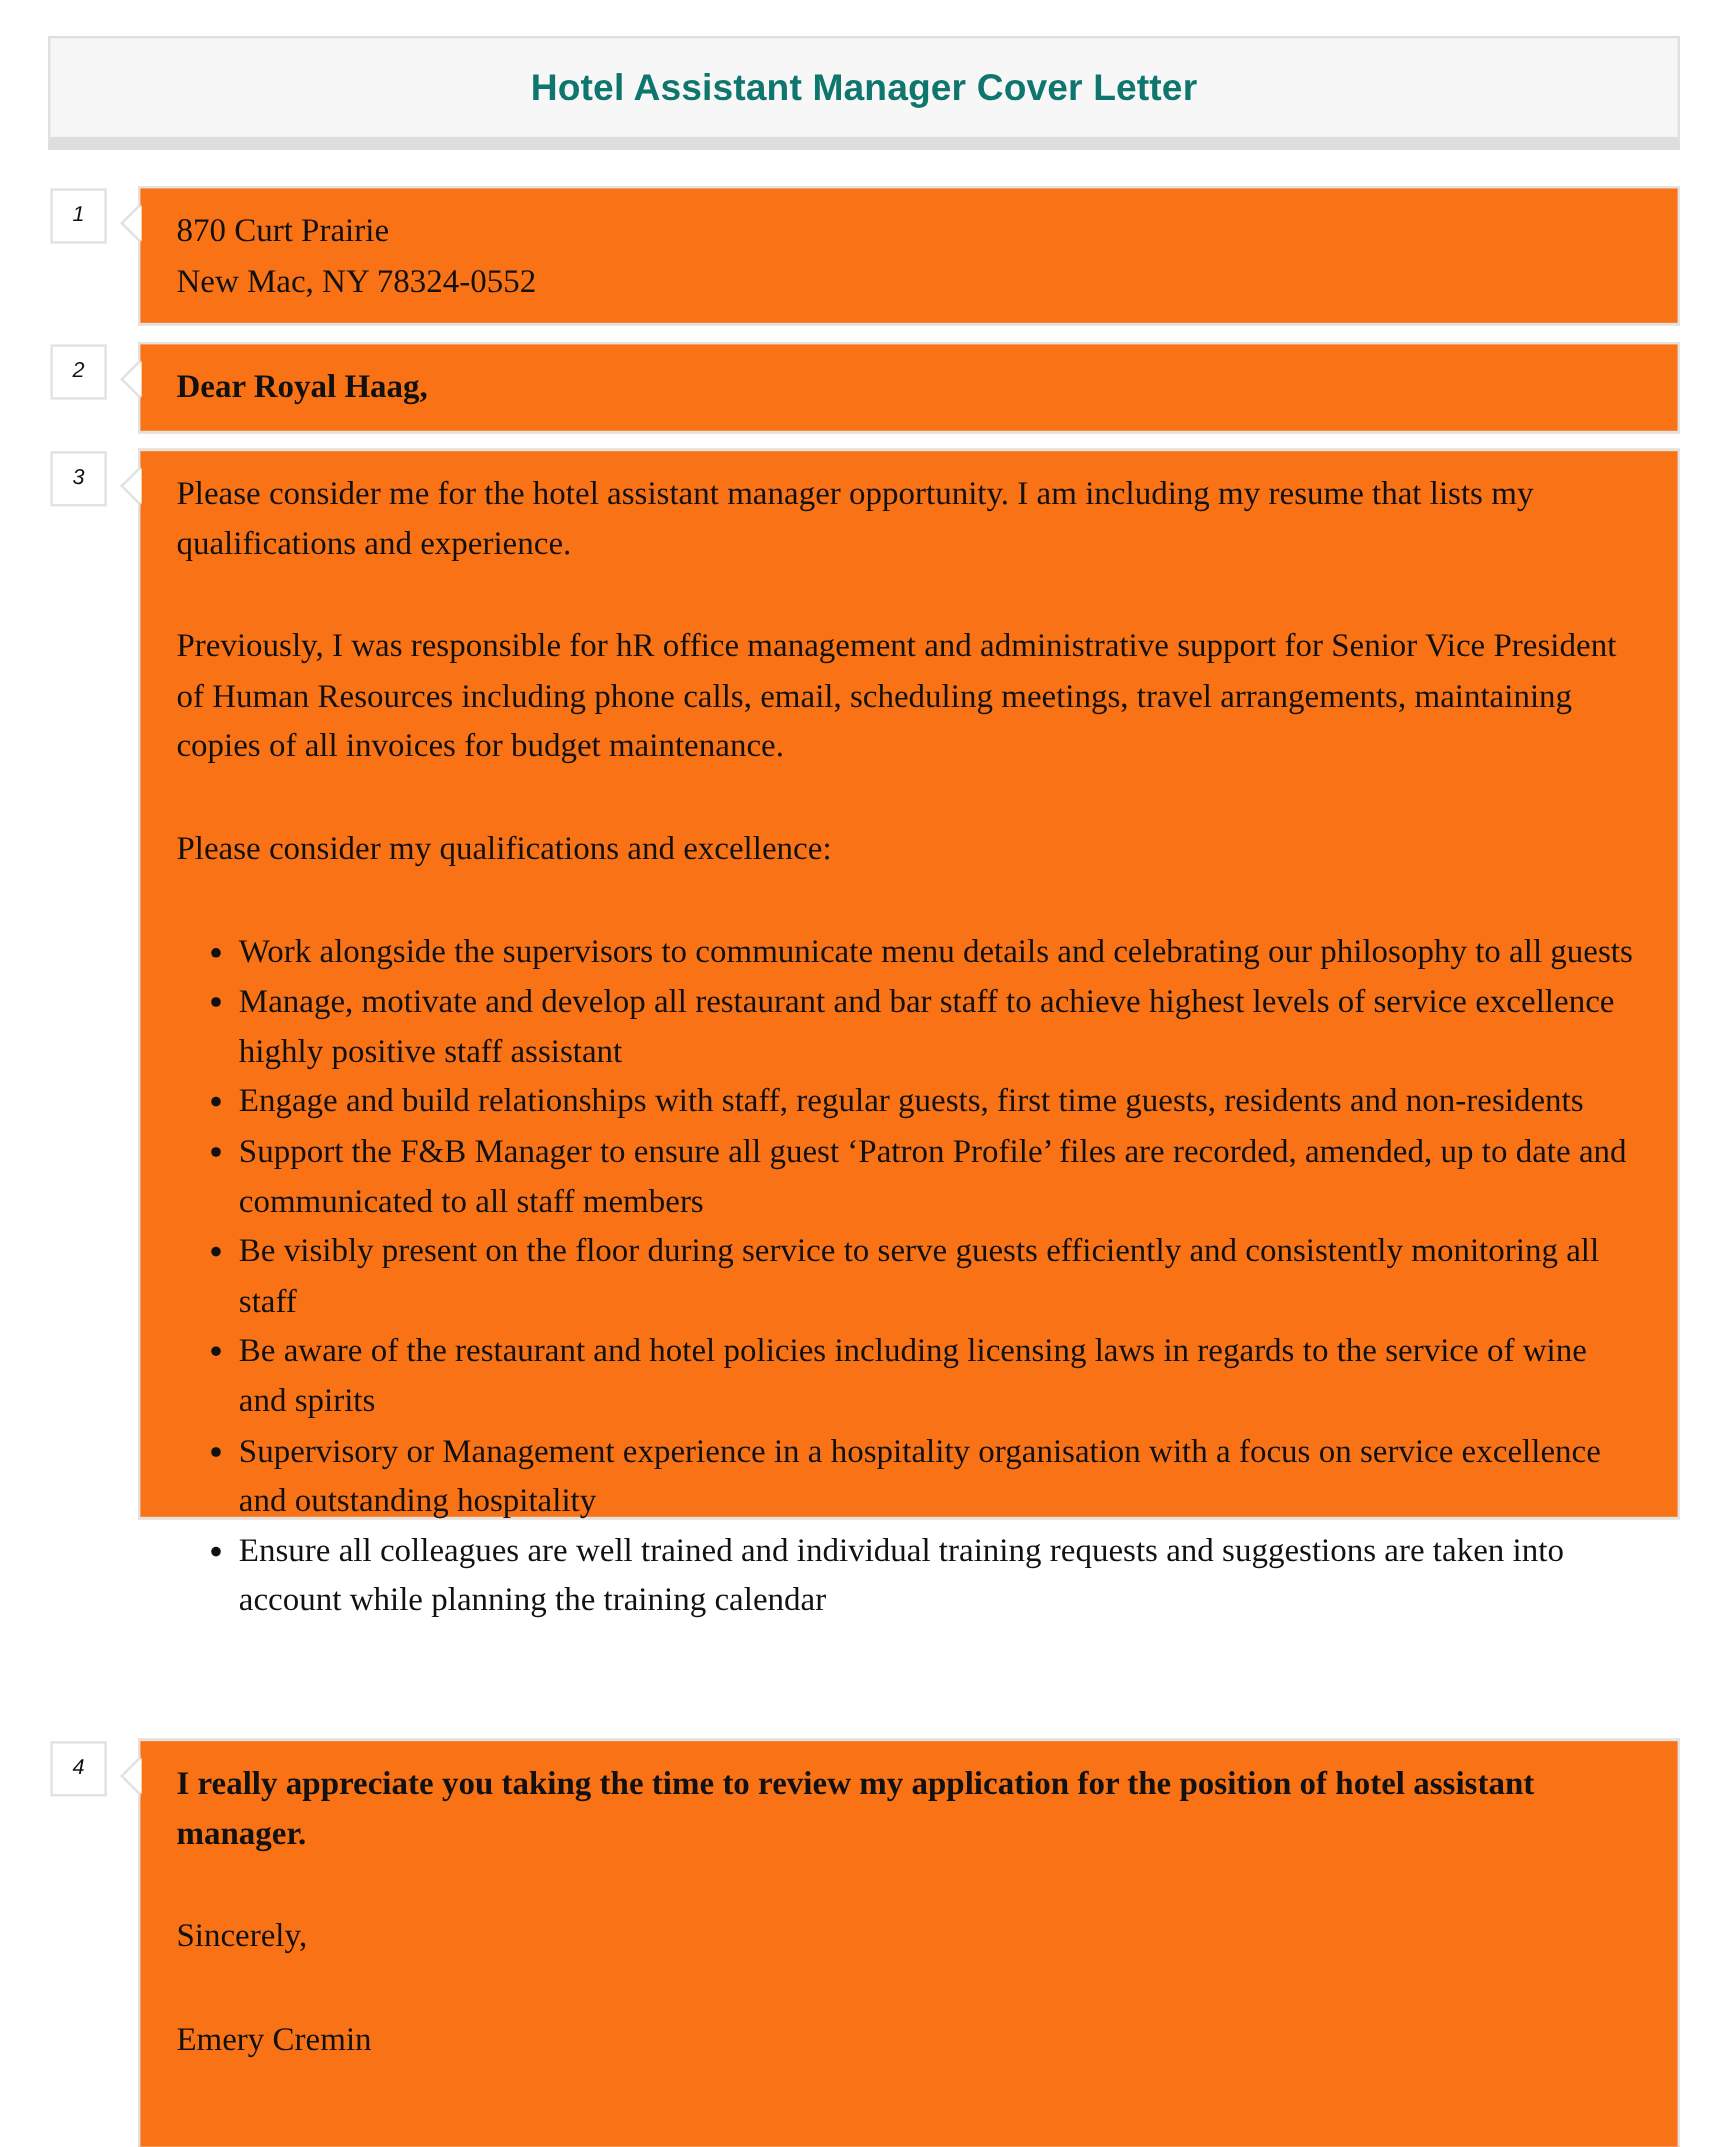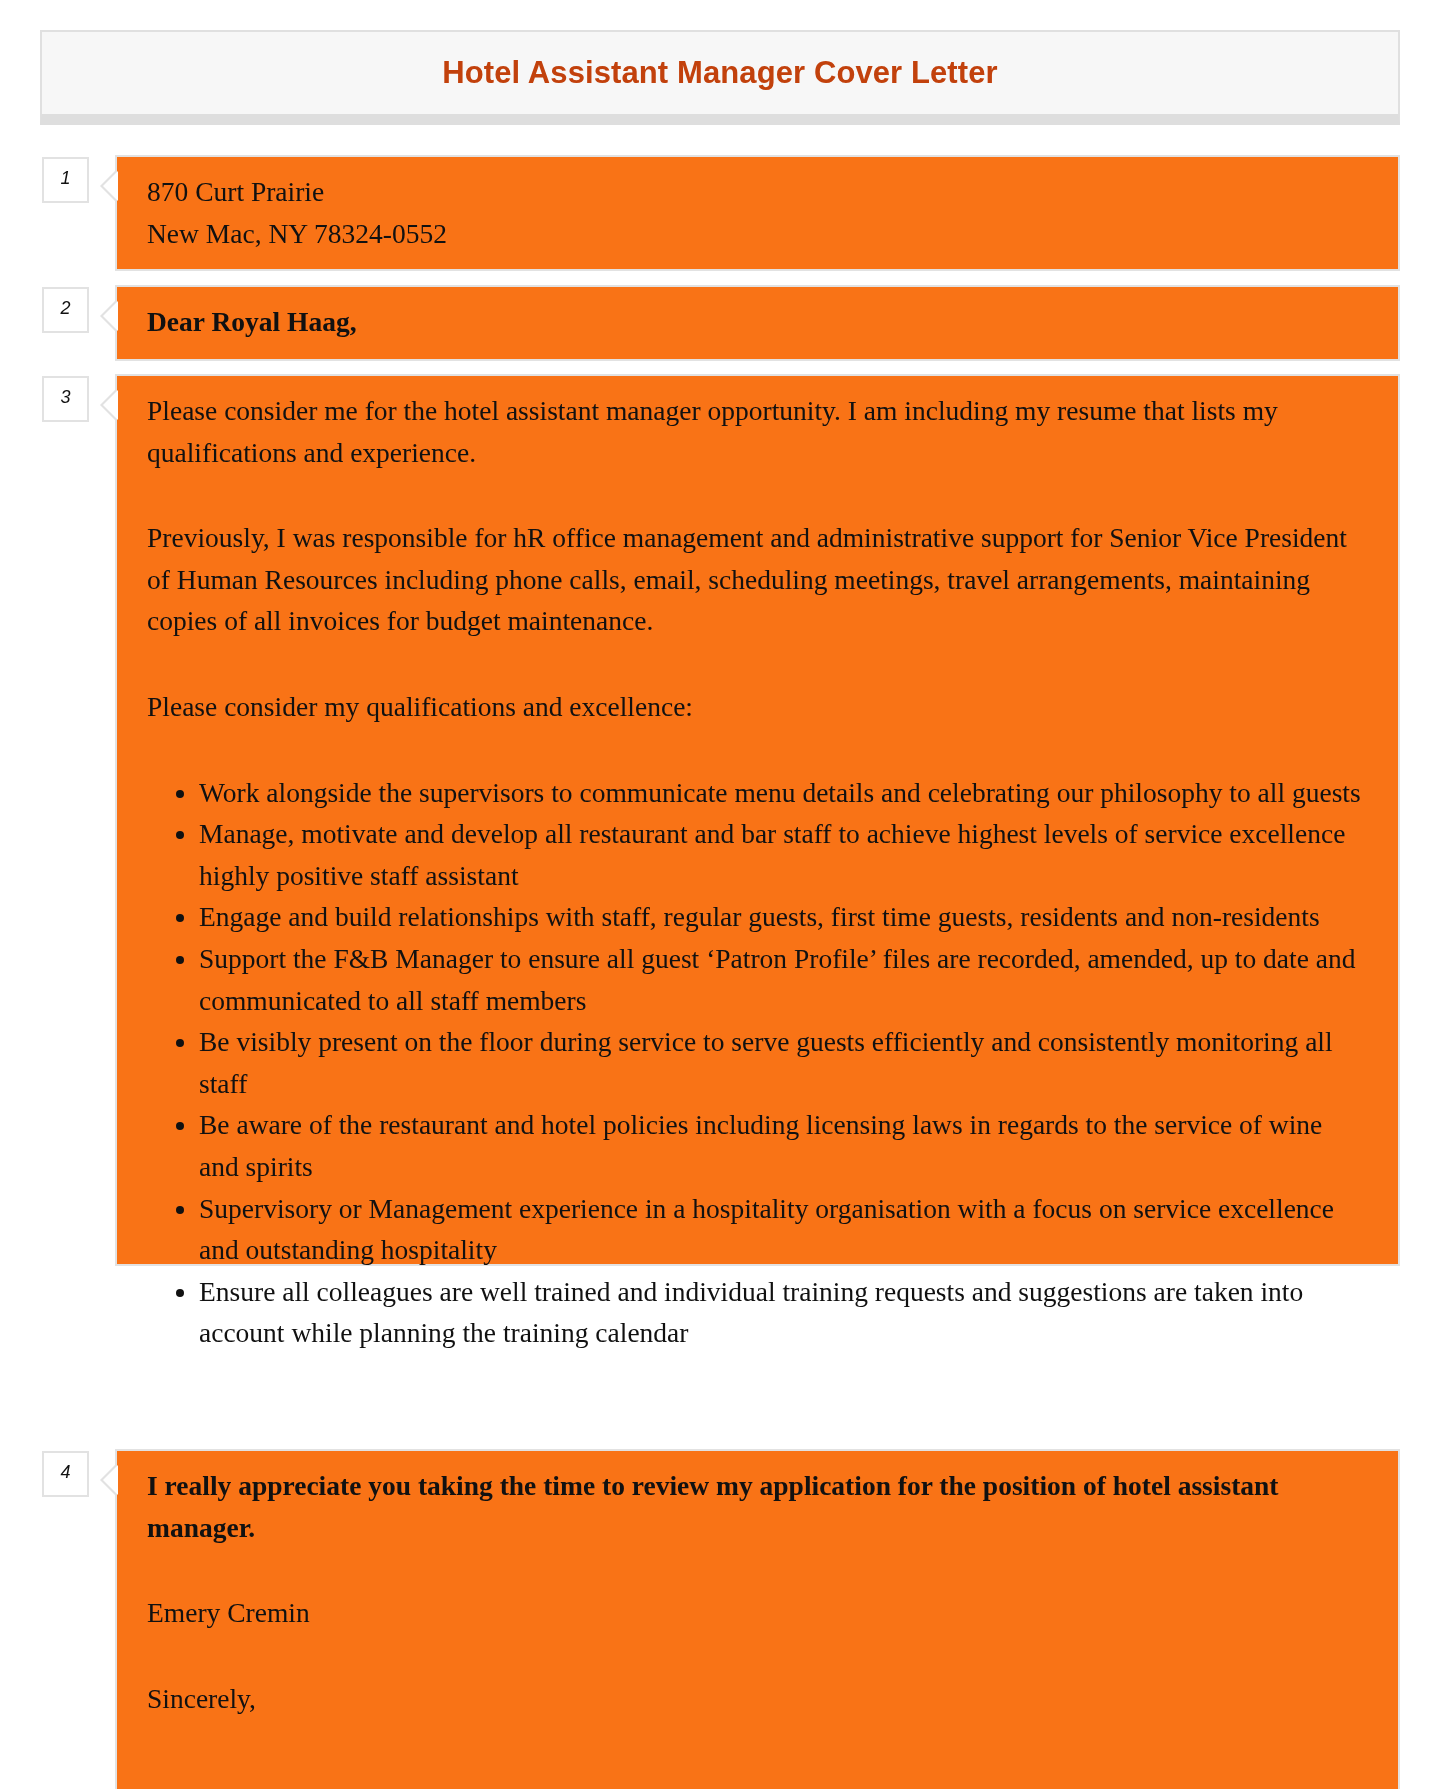--- a/index.html
+++ b/index.html
@@ -18,21 +18,21 @@
       background: #f7f7f7;
       border: 2px solid #e0e0e0;
       border-bottom: 11px solid #dedede;
       display: flex; align-items: center; justify-content: center;
     }
     .header h1 {
       margin: 0;
       font-family: "Liberation Sans", sans-serif;
       font-weight: bold;
       font-size: 31px;
-      color: #c2410c;
+      color: #0f766e;
       letter-spacing: 0.1px;
     }
     .section {
       position: absolute;
       left: 40px;
       width: 1360px;
     }
     .num {
       position: absolute;
       left: 2px; top: 2px;
@@ -122,16 +122,16 @@
       <li>Supervisory or Management experience in a hospitality organisation with a focus on service excellence and outstanding hospitality</li>
       <li>Ensure all colleagues are well trained and individual training requests and suggestions are taken into account while planning the training calendar</li>
     </ul>
   </div>
 </div>
 
 <div class="section" style="top:1449px;">
   <div class="num">4</div>
   <div class="card" style="height:348px;">
     <p class="bold">I really appreciate you taking the time to review my application for the position of hotel assistant manager.</p>
+    <p>Sincerely,</p>
     <p>Emery Cremin</p>
-    <p>Sincerely,</p>
   </div>
 </div>
 
 </body></html>

